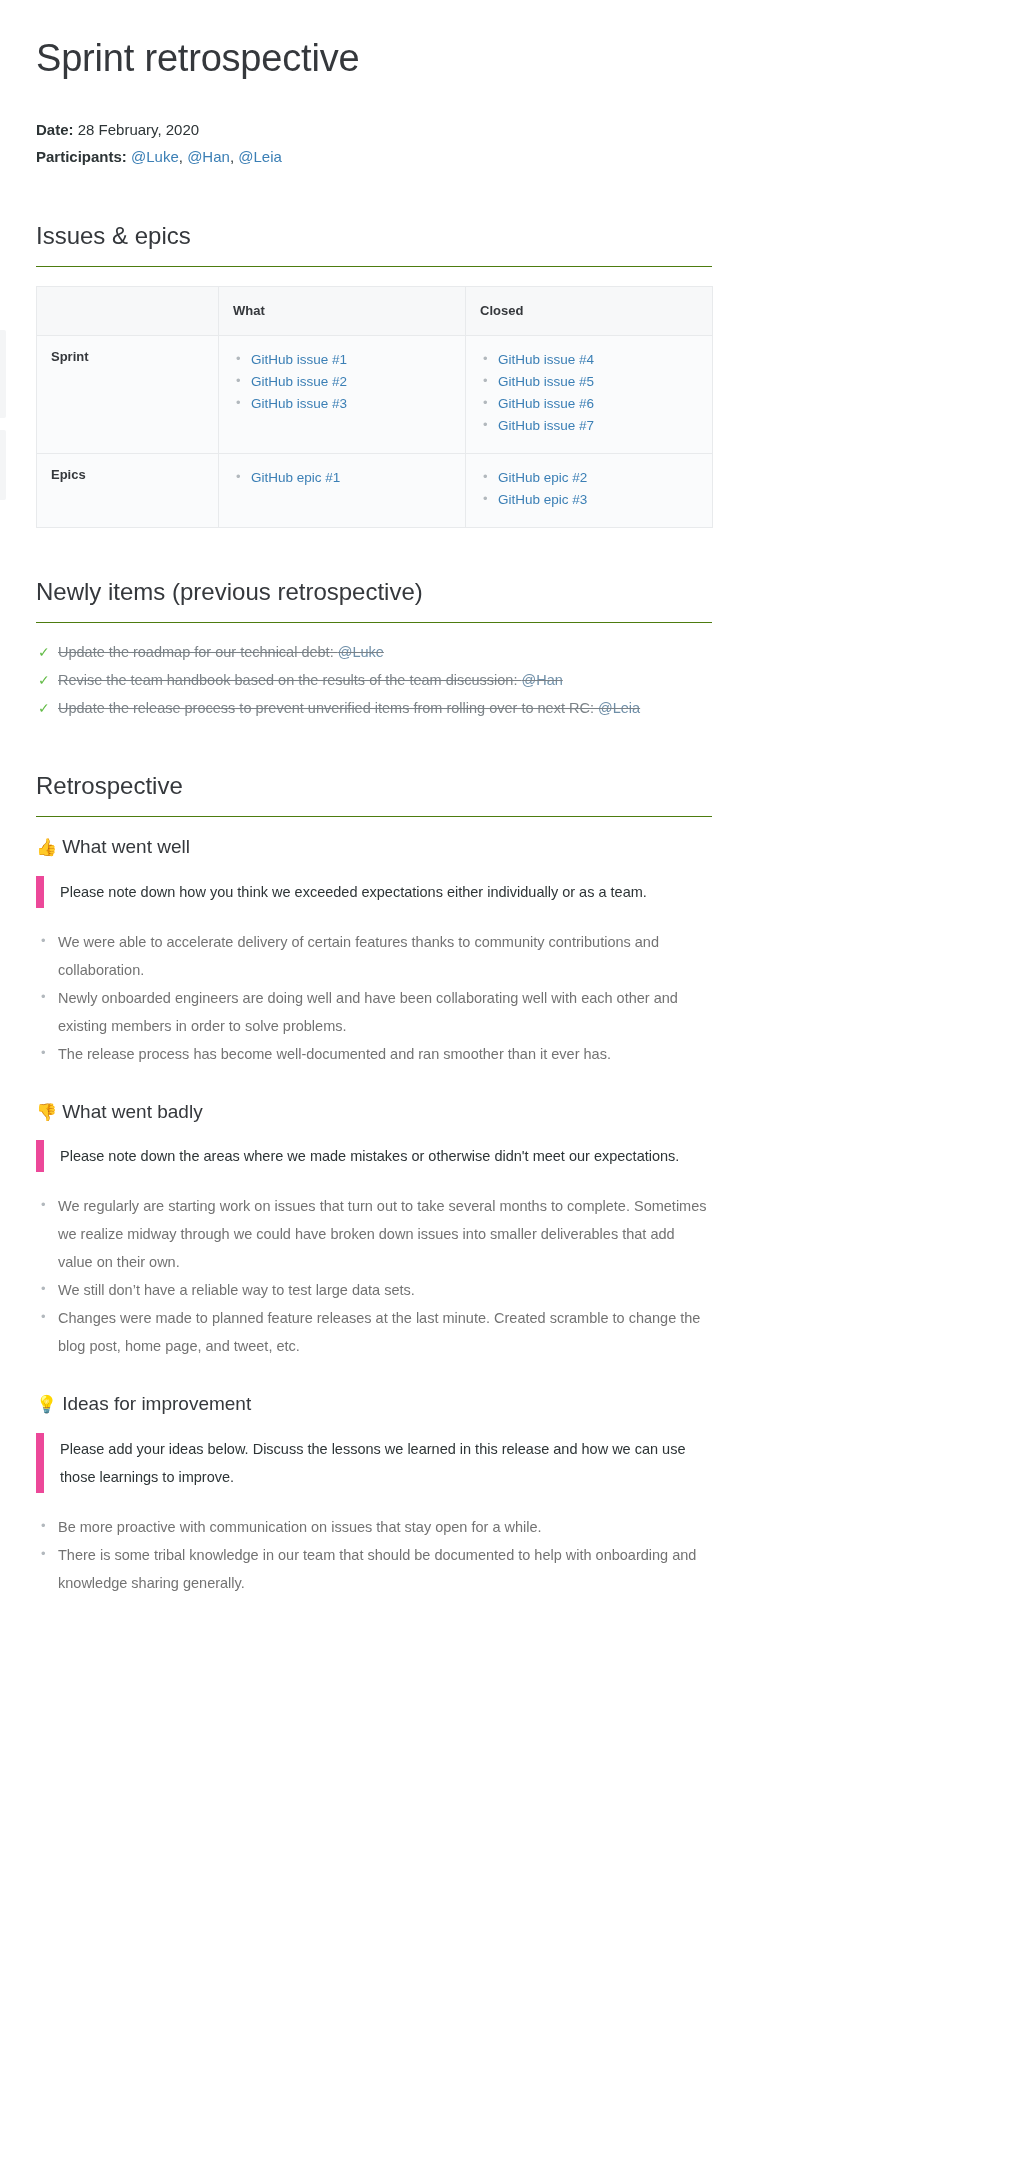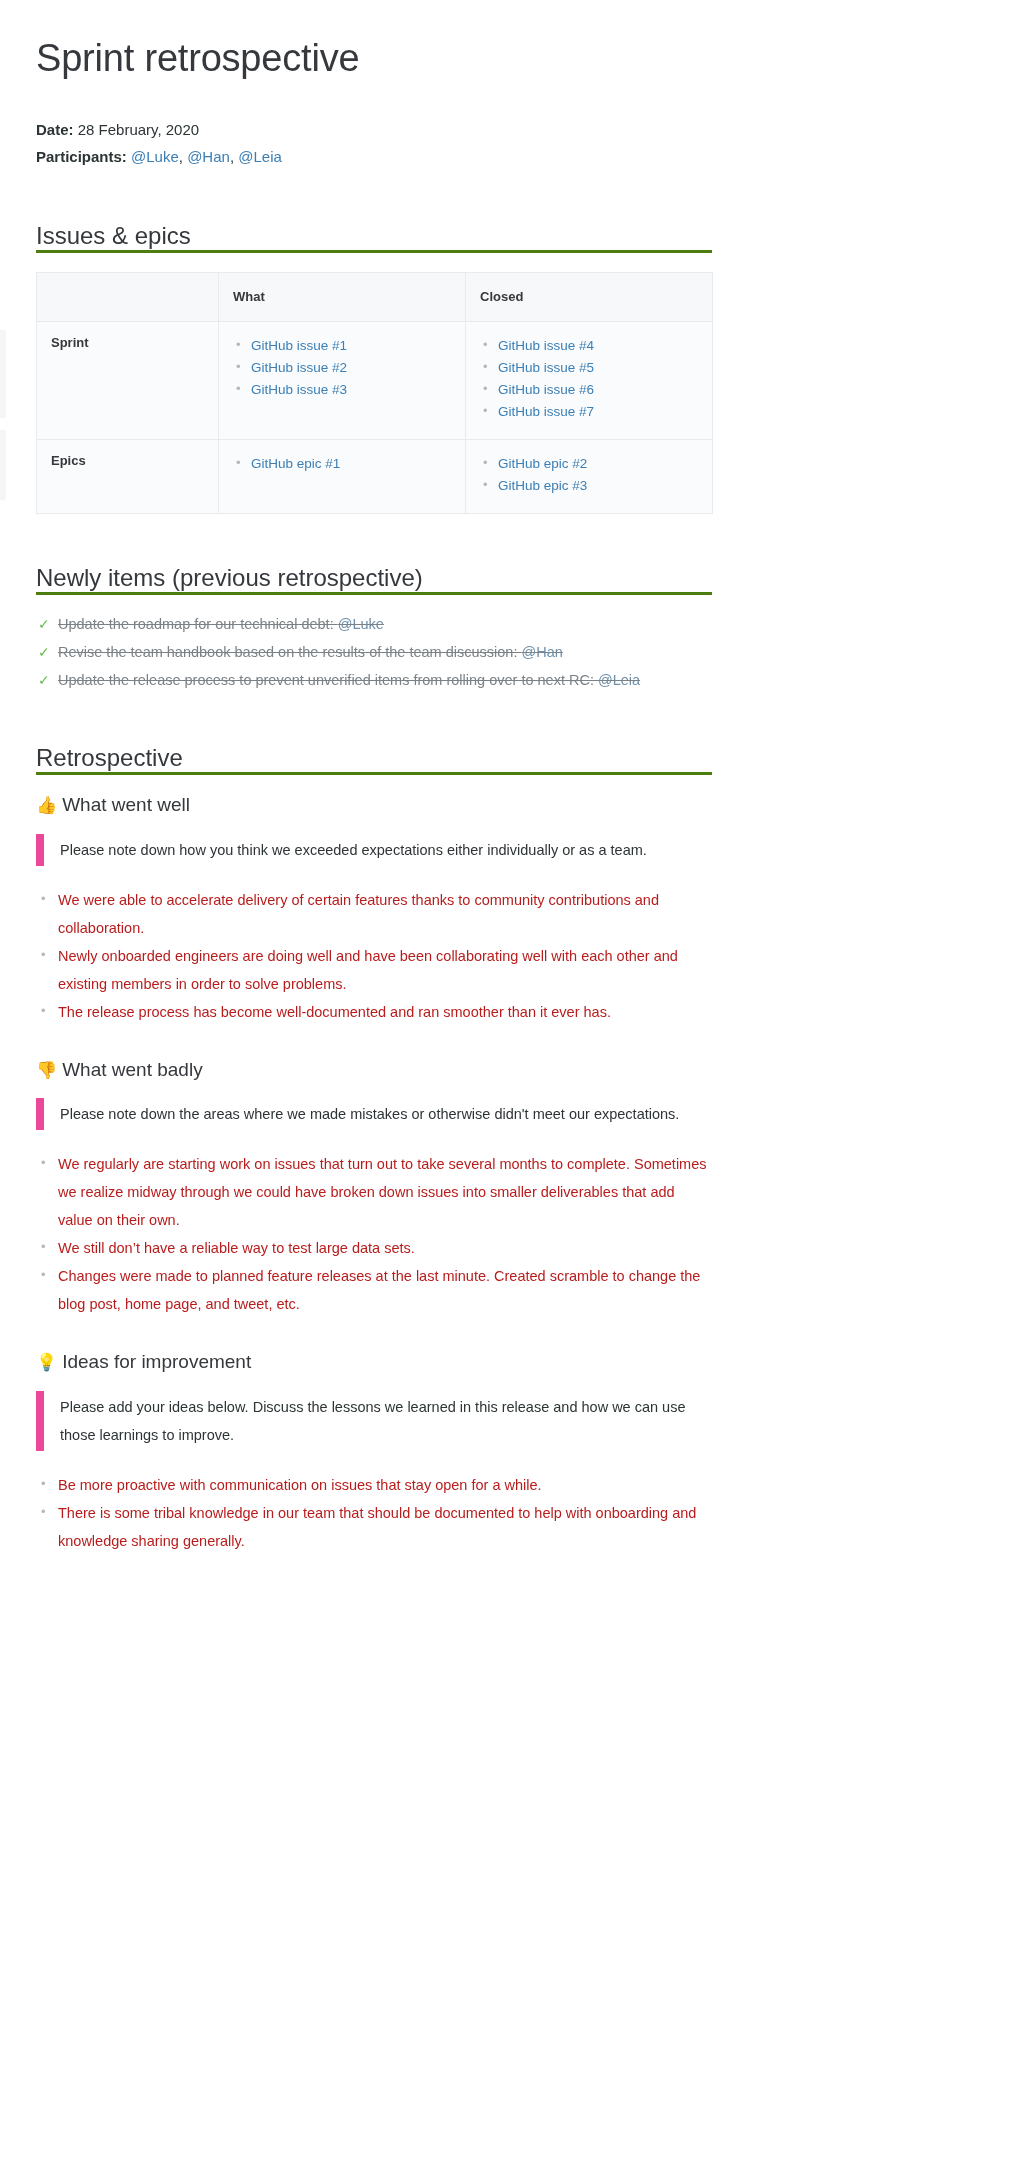--- a/index.html
+++ b/index.html
@@ -41,22 +41,22 @@
   a.mention, a.link {
     color: #3b7fb5;
     text-decoration: none;
   }
 
   h2.section-title {
     font-size: 24px;
     font-weight: 400;
     color: #35383c;
     margin: 0;
-    padding-bottom: 0;
-    border-bottom: 3px solid #4d7c0f;
+    padding-bottom: 16px;
+    border-bottom: 1px solid #4d7c0f;
   }
   .sp-issues { margin-top: 54px; }
   .sp-action { margin-top: 50px; }
   .sp-retro  { margin-top: 50px; }
 
   
   table.ie-table {
     border-collapse: collapse;
     width: 676px;
     margin-top: 19px;
@@ -159,21 +159,21 @@
     list-style: none;
     margin: 0;
     padding: 0;
     margin-top: 20px;
   }
   ul.bullets li {
     position: relative;
     padding-left: 22px;
     font-size: 14.5px;
     line-height: 28px;
-    color: #b91c1c;
+    color: #737373;
   }
   ul.bullets li::before {
     content: "•";
     position: absolute;
     left: 5px;
     top: -1px;
     color: #b2b8bd;
     font-size: 13px;
   }
   .gap-md { height: 14px; }

